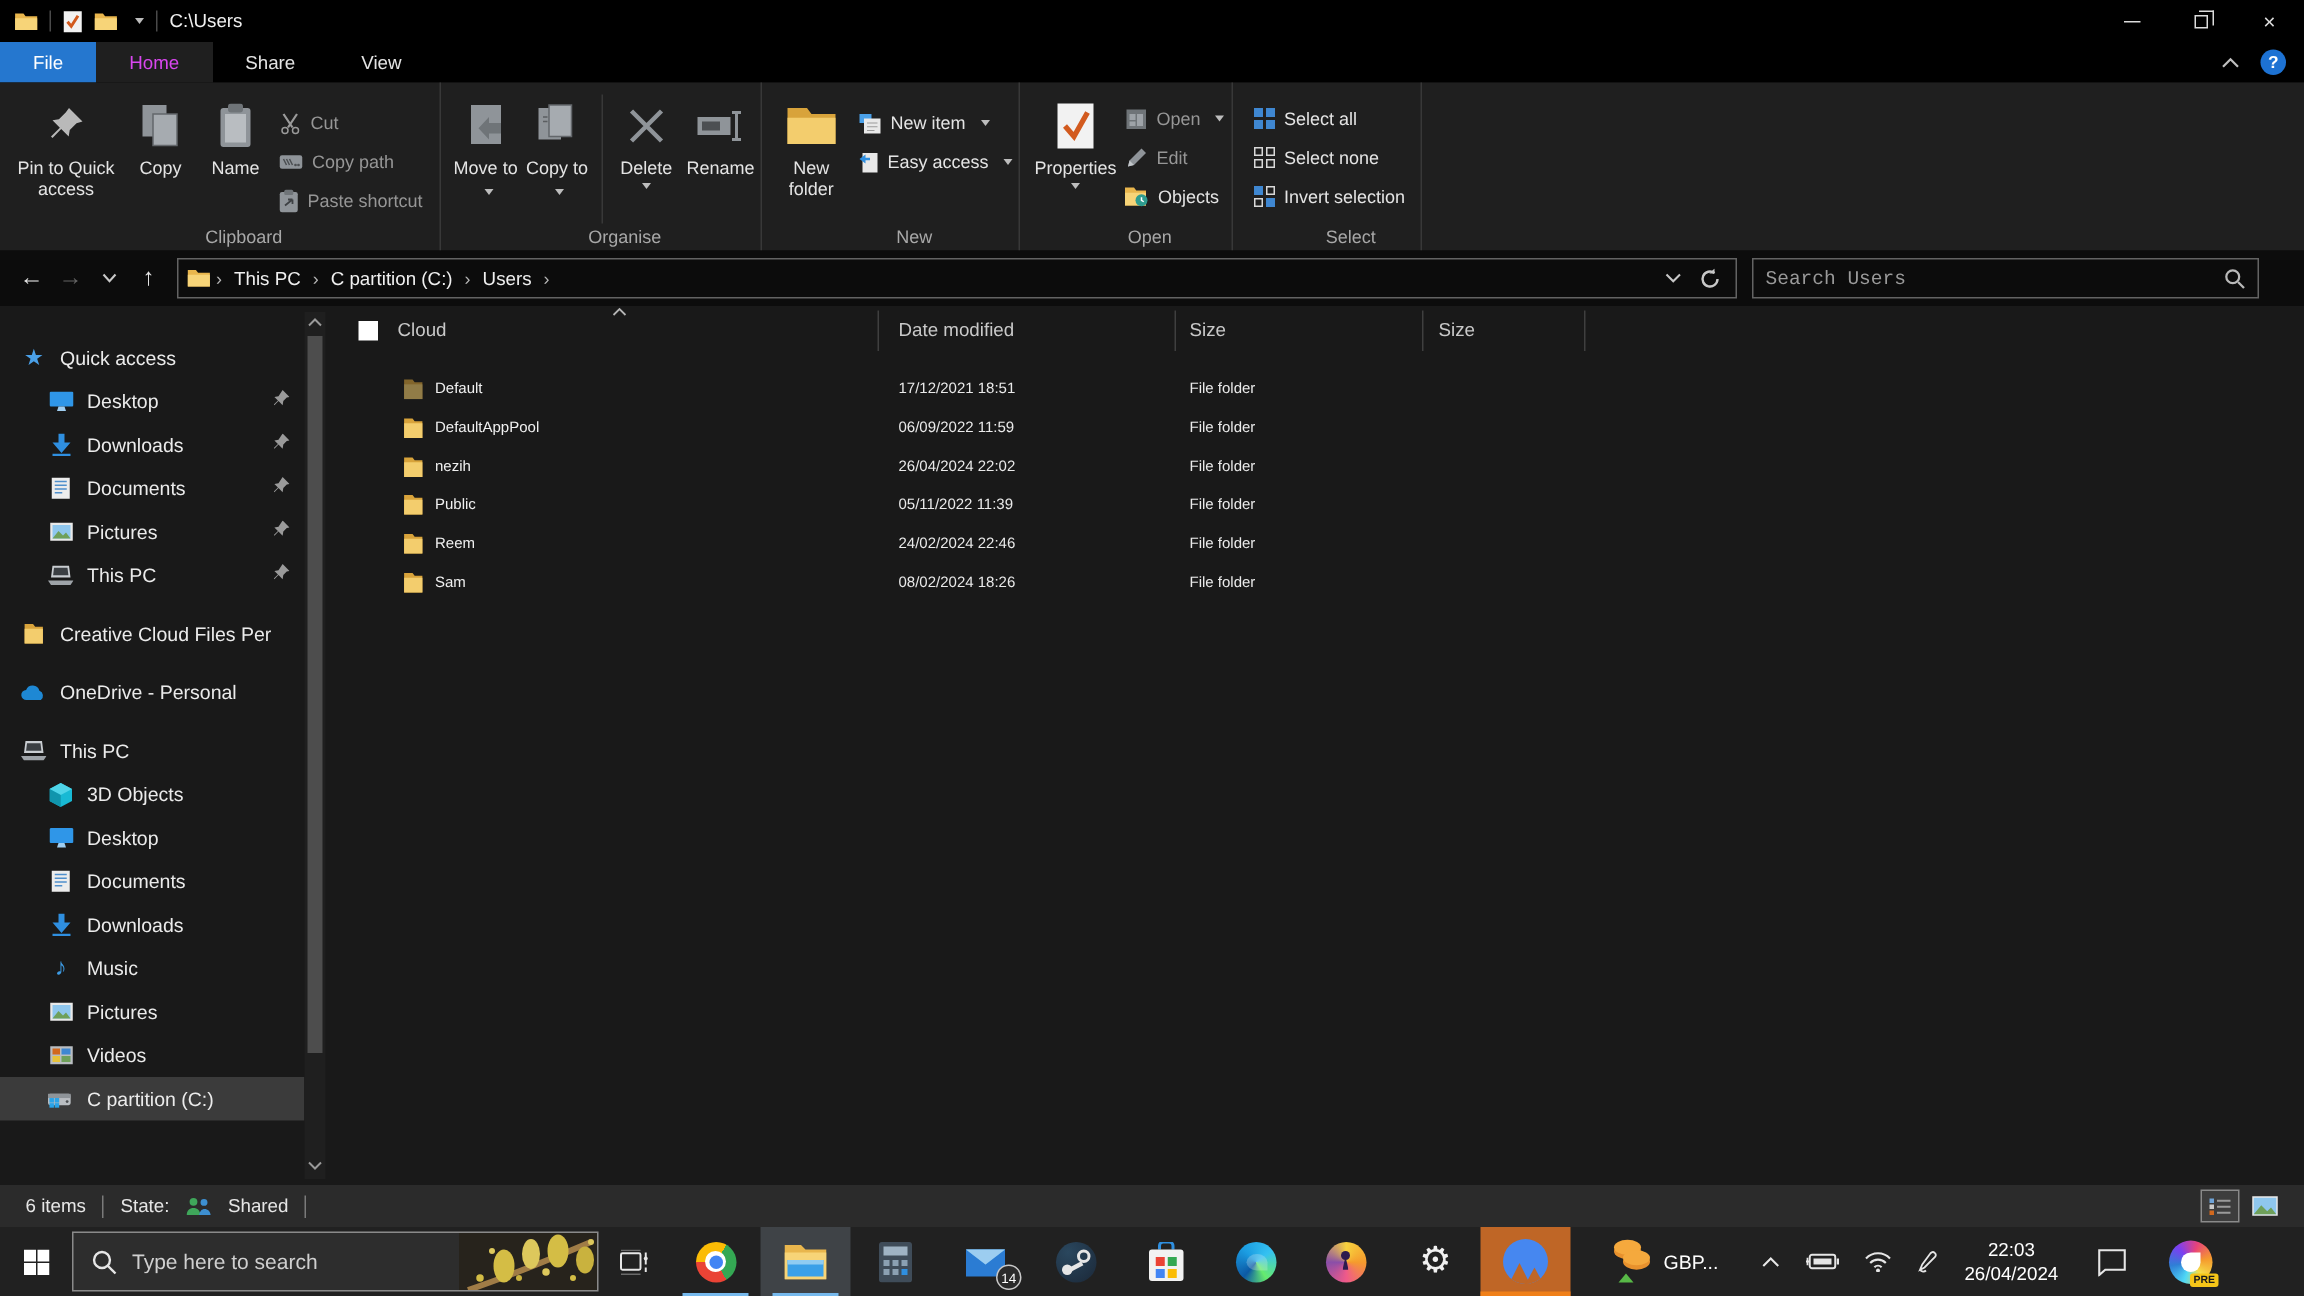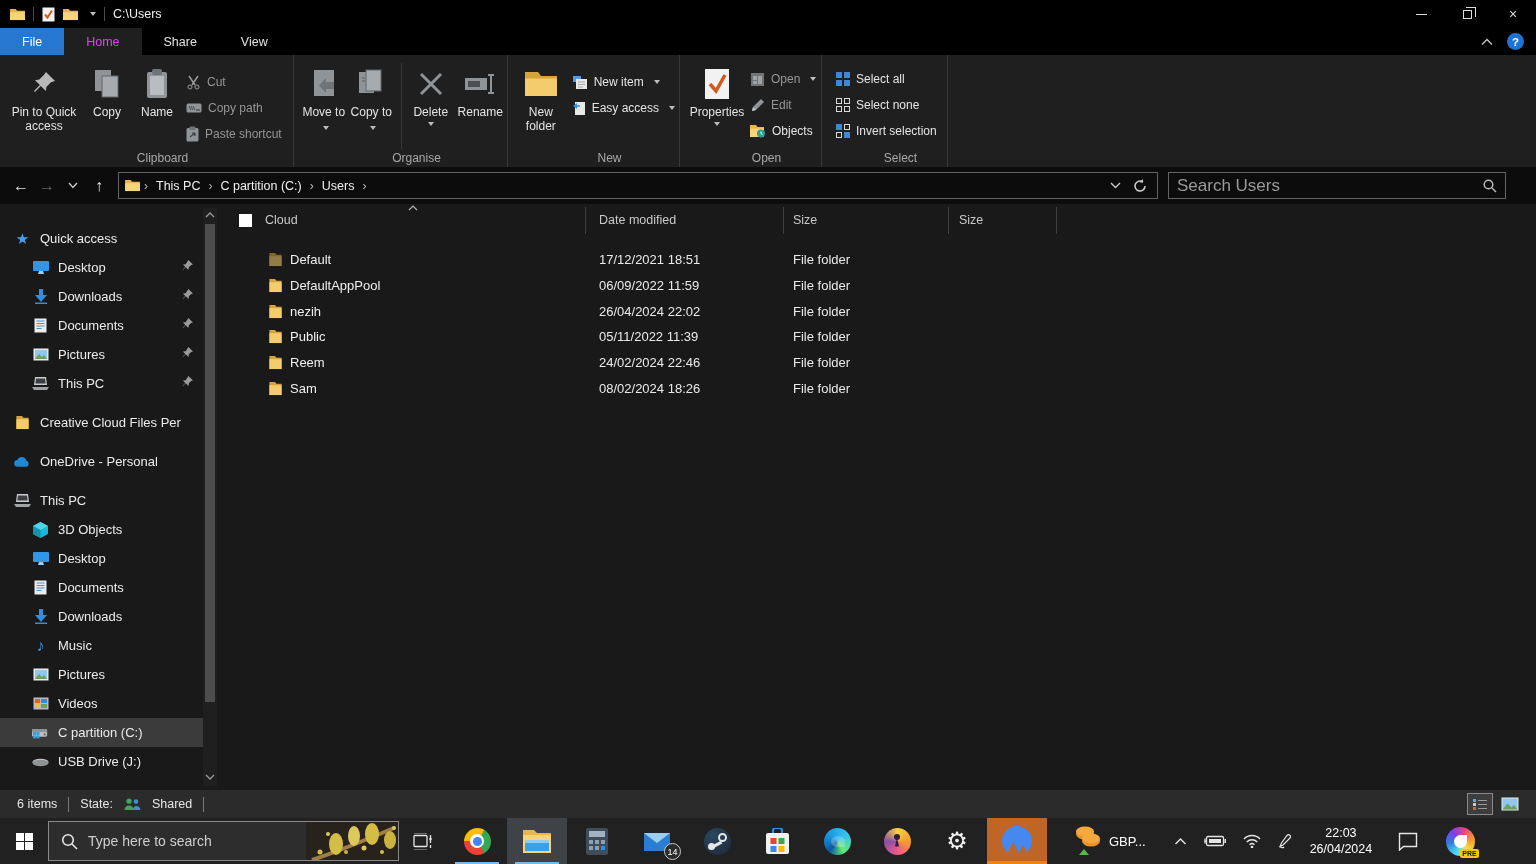--- a/index.html
+++ b/index.html
@@ -43,21 +43,21 @@
 
   
   #navbar{position:absolute;left:0;top:167px;width:1536px;height:37px;background:#0c0c0c;display:flex;align-items:center}
   .navarrow{font-size:16px;color:#e4e4e4;width:26px;text-align:center}
   .navarrow.dim{color:#636363}
   #addressbox{position:relative;margin-left:6px;width:1040px;height:27px;border:1px solid #636363;background:#0c0c0c;display:flex;align-items:center;padding:0 6px}
   .crumb{font-size:12.5px;color:#f0f0f0;padding:0 4px}
   .crumbsep{color:#b8b8b8;font-size:12px;padding:0 4px}
   #addr-right{margin-left:auto;display:flex;align-items:center;gap:12px;padding-right:4px}
   #searchbox{margin-left:10px;width:338px;height:27px;border:1px solid #636363;background:#0c0c0c;display:flex;align-items:center;padding:0 8px}
-  #searchbox input{flex:1;background:transparent;border:none;outline:none;color:#5eead4;font-size:17px;font-family:Liberation Sans, sans-serif}
+  #searchbox input{flex:1;background:transparent;border:none;outline:none;color:#5eead4;font-size:13px;font-family:Liberation Mono, monospace}
   #searchbox input::placeholder{color:#9a9a9a}
 
   
   #content{position:absolute;left:0;top:204px;width:1536px;height:586px;background:#191919}
   #sidebar{position:absolute;left:0;top:0;width:203px;height:586px;padding-top:20px;overflow:hidden}
   .srow{height:29px;display:flex;align-items:center;gap:9px;padding-left:32px;font-size:13px;color:#ebebeb;position:relative}
   .srow.root{padding-left:14px}
   .srow.selected{background:#3b3b3b}
   .srow .spin{position:absolute;right:10px;top:7px}
   .sgap{height:10px}
@@ -68,21 +68,21 @@
   #sidescroll{position:absolute;left:203px;top:4px;width:14px;height:578px;background:#1f1f1f}
   #sidescroll .thumb{position:absolute;left:2px;top:16px;width:10px;height:478px;background:#4d4d4d}
   .scrollarrow{position:absolute;left:2px;width:10px;height:10px;color:#9a9a9a}
 
   #filelist{position:absolute;left:218px;top:0;width:1318px;height:586px}
   #fheader{position:relative;height:33px;border-bottom:1px solid #2b2b2b00;display:flex;color:#c9c9c9;font-size:12.5px}
   .hcell{display:flex;align-items:center;height:100%;position:relative}
   .hsep{position:absolute;top:3px;width:1px;height:27px;background:#3f3f3f}
   #hcheck{position:absolute;left:21px;top:10px;width:13px;height:13px;background:#fff}
   .sortchev{position:absolute;left:190px;top:1px;color:#b4b4b4}
-  .frow{height:25.7px;display:flex;align-items:center;font-size:13px;color:#f0f0f0}
+  .frow{height:25.7px;display:flex;align-items:center;font-size:10px;color:#f0f0f0}
   .cname{width:368px;display:flex;align-items:center;gap:7px;padding-left:50px}
   .cdate{width:198px;padding-left:13px;color:#eaeaea}
   .ctype{width:165px;padding-left:9px;color:#eaeaea}
   .csize{width:108px}
   .op55{opacity:.55}
 
   
   #statusbar{position:absolute;left:0;top:790px;width:1536px;height:28px;background:#2b2b2b;display:flex;align-items:center;padding-left:17px;gap:11px;font-size:12.5px;color:#e6e6e6}
   .sbdiv{width:1px;height:15px;background:#7a7a7a}
   #sb-views{margin-left:auto;display:flex;gap:6px;padding-right:14px}
@@ -635,29 +635,20 @@
             <rect x="0" y="3" width="16" height="8" rx="1.5" fill="#b9bdc1"></rect>
             <rect x="0" y="3" width="16" height="3" fill="#8f9499"></rect>
             <circle cx="13.5" cy="8.5" r="1" fill="#4c4f52"></circle>
             <rect x="1" y="6" width="3.2" height="3.2" fill="#29a3e8"></rect>
             <rect x="4.7" y="6" width="3.2" height="3.2" fill="#29a3e8"></rect>
             <rect x="1" y="9.6" width="3.2" height="3.2" fill="#29a3e8"></rect>
             <rect x="4.7" y="9.6" width="3.2" height="3.2" fill="#29a3e8"></rect>
           </svg>
         </span>
       <span>C partition (C:)</span>
-    </div>
-    <div class="srow">
-      <span class="sic">
-          <svg width="18" height="10" viewBox="0 0 18 10">
-            <ellipse cx="9" cy="5" rx="8.5" ry="3.5" fill="#c9cdd1"></ellipse>
-            <ellipse cx="9" cy="6" rx="8.5" ry="3.5" fill="#8f9499"></ellipse>
-          </svg>
-        </span>
-      <span>USB Drive (J:)</span>
     </div>
   </div>
 
   <div id="sidescroll">
     <span class="scrollarrow" style="top:3px">
         <svg width="10" height="8" viewBox="0 0 10 8">
           <path d="M1 6l4-4 4 4" stroke="#9a9a9a" stroke-width="1.3" fill="none"></path>
         </svg>
       </span>
     <div class="thumb"></div>

